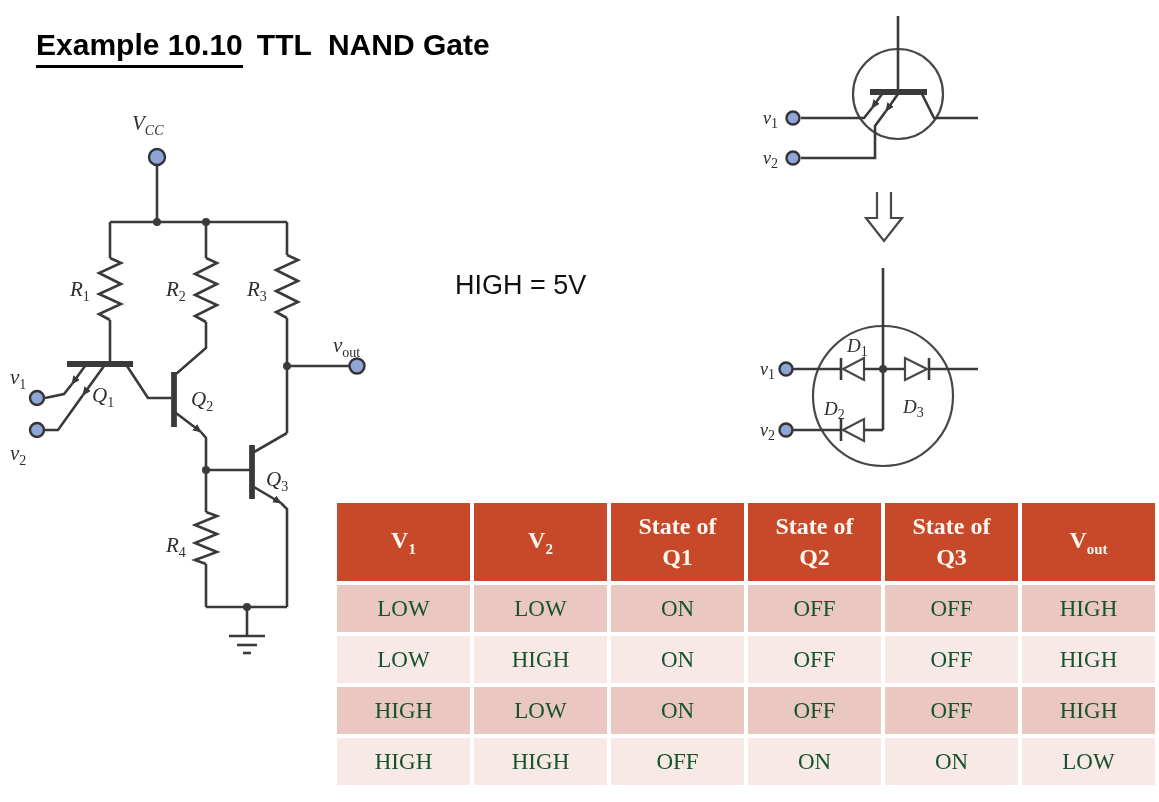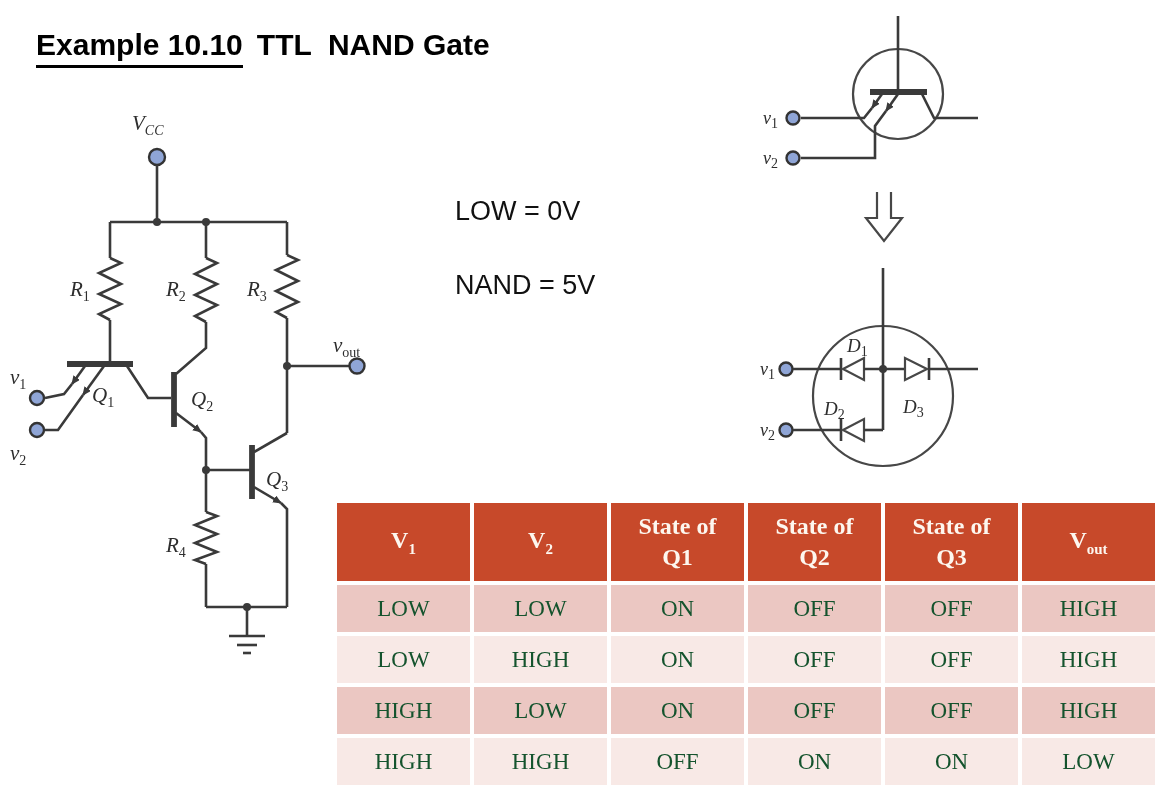--- a/index.html
+++ b/index.html
@@ -43,22 +43,21 @@
 </style>
 </head>
 <body>
 
 <div class="canvas">
 
   <div class="title">
     <span class="underlined">Example 10.10</span><span class="rest">TTL  NAND Gate</span>
   </div>
 
-  <div class="note low">LOW = 0V</div>
-  <div class="note high">NAND = 5V</div>
+  <div class="note high">HIGH = 5V</div>
 
   <svg style="left:0;top:95px" width="420" height="585" viewBox="0 95 420 585">
     <defs>
       <marker id="arr" orient="auto" markerUnits="userSpaceOnUse" markerWidth="11" markerHeight="10" refX="8" refY="4">
         <path d="M0,0 L9,4 L0,8 Z" fill="#3a3a3a"></path>
       </marker>
     </defs>
 
     <g>
       <text x="132" y="130"><tspan>V</tspan><tspan class="sub" dy="5" style="font-style:italic">CC</tspan></text>

